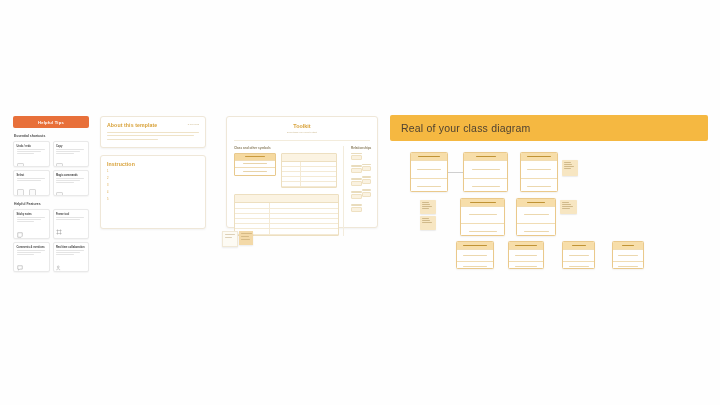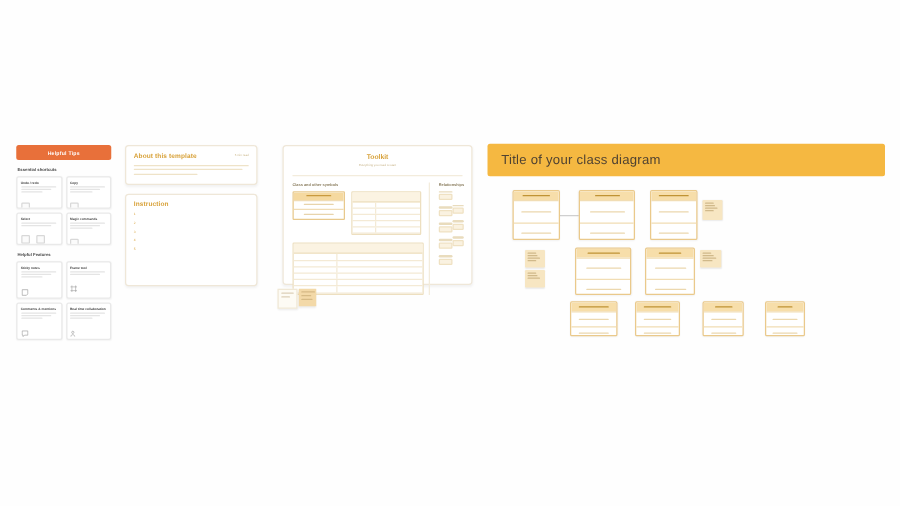--- a/index.html
+++ b/index.html
@@ -307,21 +307,21 @@
     <div class="sl" style="width:70%"></div>
       <div class="sl" style="width:50%"></div>
   </div>
   <div class="sticky" id="sticky2">
     <div class="sl" style="width:75%"></div>
       <div class="sl" style="width:55%"></div>
       <div class="sl" style="width:65%"></div>
   </div>
 
   <div id="diagram-banner">
-    <span>Title of your class diagram</span>
+    <span>Real of your class diagram</span>
   </div>
 
   <div id="diagram-shapes">
       <div class="connector conn-h" style="left: 448px; top: 172px; width: 15px;"></div>
       <div class="cbox" style="left: 410px; top: 152px; width: 38px; height: 40px;">
         <div class="ch">
           <i style="width: 22px;"></i>
         </div>
         <div class="cr" style="height: 16.5px;">
           <i style="width: 24px;"></i>

